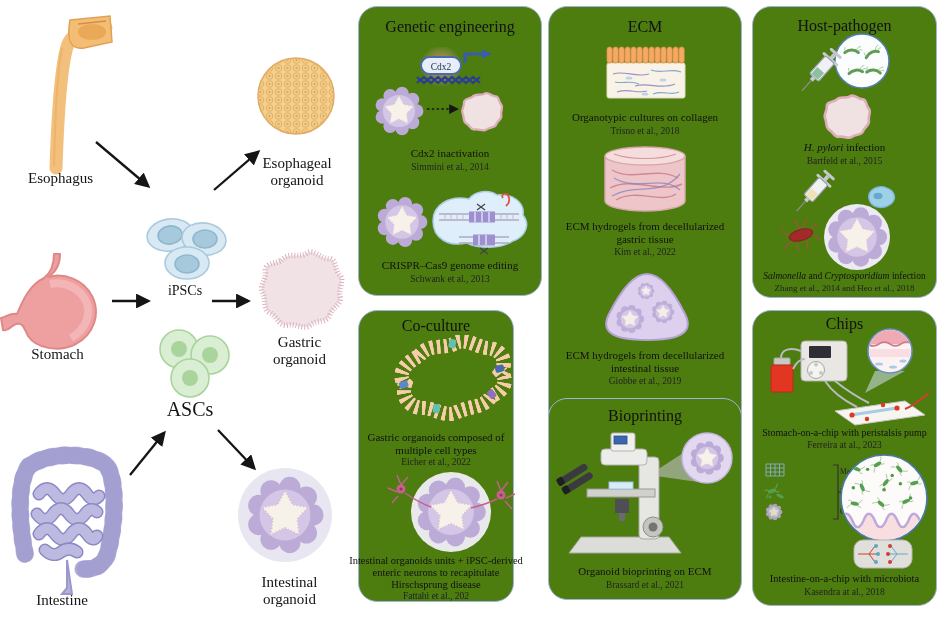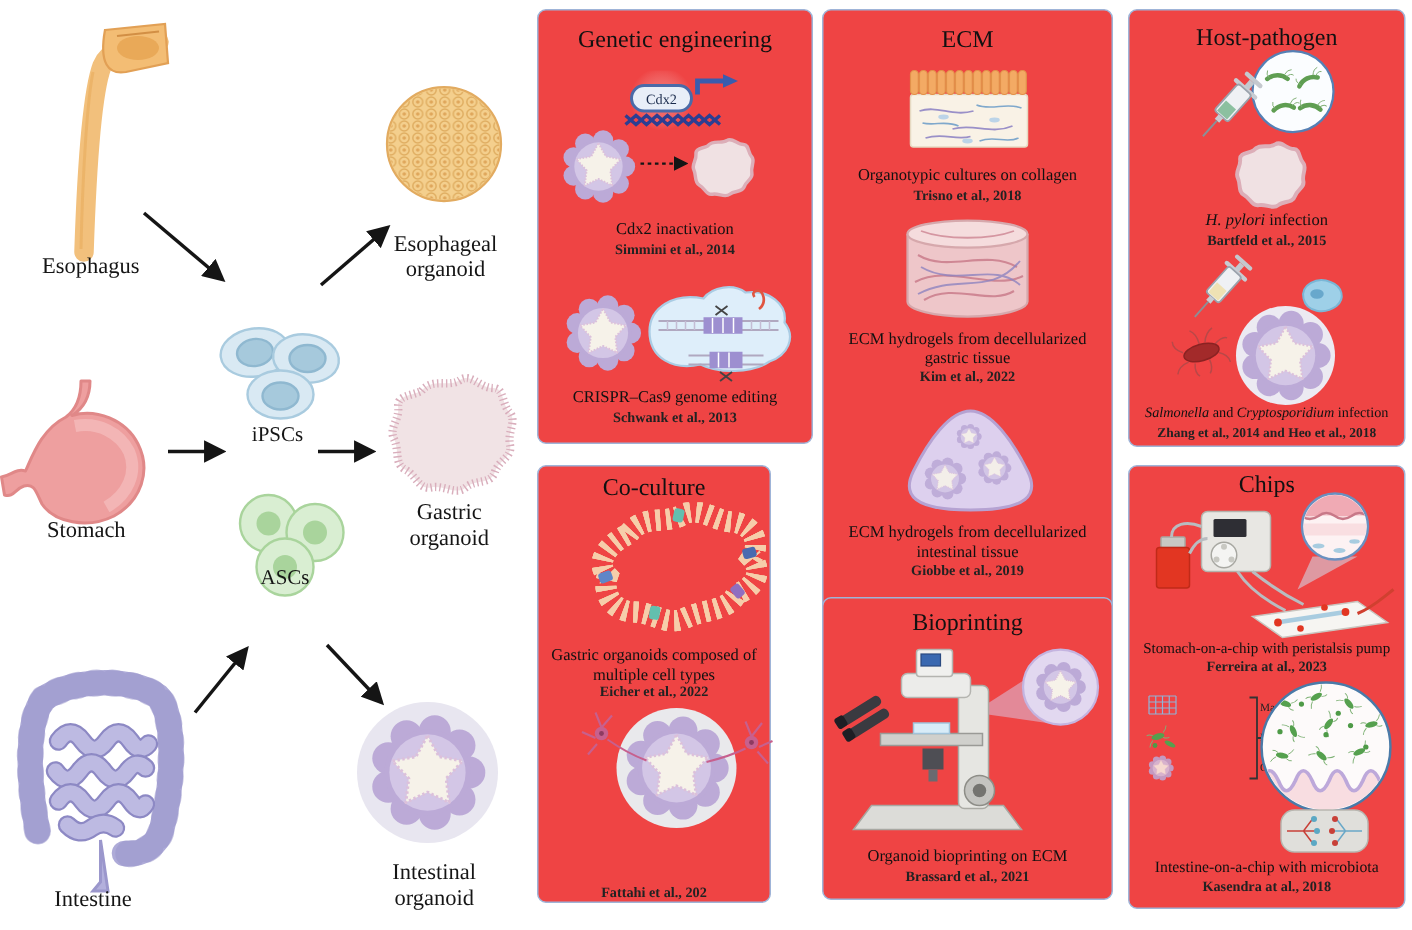--- a/index.html
+++ b/index.html
@@ -1,24 +1,24 @@
 <!DOCTYPE html>
 <html><head>
 <meta charset="utf-8">
 <style>
   html,body{margin:0;padding:0;background:#fff;}
   #fig{position:relative;width:941px;height:620px;background:#ffffff;overflow:hidden;
        font-family:"Liberation Serif", serif;color:#111;}
   .abs{position:absolute;}
-  .panel{position:absolute;background:#ef4444;border:1.5px solid #9fb4d8;border-radius:6px;box-sizing:border-box;}
+  .panel{position:absolute;background:#4d7c0f;border:1.5px solid #9fb4d8;border-radius:19px;box-sizing:border-box;}
   .ptitle{position:absolute;left:0;right:0;text-align:center;font-size:16px;color:#111;}
   .cap{position:absolute;left:50%;transform:translateX(-50%);text-align:center;
        font-size:11px;line-height:1.14;color:#111;width:170px;}
   .cit{position:absolute;left:50%;transform:translateX(-50%);text-align:center;
-       font-size:9.5px;line-height:1.1;color:#222;width:180px;font-weight:bold;}
+       font-size:9.5px;line-height:1.1;color:#222;width:180px;}
   .lbl{position:absolute;text-align:center;font-size:15px;line-height:1.15;color:#151515;}
   .cap i{}
   .legrow{position:absolute;font-size:7.5px;color:#222;padding-left:45px;}
   svg{display:block;}
 </style>
 </head>
 <body>
 
 <div id="fig">
 
@@ -116,21 +116,21 @@
 <svg class="abs" style="left:152px;top:328px" width="82" height="70" viewBox="0 0 82 70">
   <g stroke-width="1.6">
     <circle cx="27" cy="21" r="19" fill="#d9eed2" stroke="#a9d49c"></circle>
         <circle cx="27" cy="21" r="8" fill="#a9d49c"></circle>
     <circle cx="58" cy="27" r="19" fill="#d9eed2" stroke="#a9d49c"></circle>
         <circle cx="58" cy="27" r="8" fill="#a9d49c"></circle>
     <circle cx="38" cy="50" r="19" fill="#d9eed2" stroke="#a9d49c"></circle>
         <circle cx="38" cy="50" r="8" fill="#a9d49c"></circle>
   </g>
 </svg>
-<div class="lbl" style="left:150px;top:378px;width:80px;font-size:14px">ASCs</div>
+<div class="lbl" style="left:150px;top:398px;width:80px;font-size:20px">ASCs</div>
 
 <svg class="abs" style="left:5px;top:432px" width="120" height="165" viewBox="0 0 120 165">
   <path d="M20,122 C13,85 13,48 24,34 C44,20 82,20 100,32 C111,42 112,84 103,120 C100,132 90,138 78,137" fill="none" stroke="#aeabd8" stroke-width="17" stroke-linecap="round"></path>
   <path d="M20,122 C13,85 13,48 24,34 C44,20 82,20 100,32 C111,42 112,84 103,120 C100,132 90,138 78,137" fill="none" stroke="#9b97cc" stroke-width="18" stroke-linecap="round" stroke-dasharray="2.5 10" opacity=".55"></path>
   <g stroke-linecap="round" fill="none">
     <path d="M34,62 q8,-11 16,0 q8,11 16,0 q8,-11 16,0 q6,9 12,2" stroke="#8d89c4" stroke-width="13"></path>
     <path d="M34,62 q8,-11 16,0 q8,11 16,0 q8,-11 16,0 q6,9 12,2" stroke="#bdbae2" stroke-width="10"></path>
     <path d="M32,82 q8,11 16,0 q8,-11 16,0 q8,11 16,0 q6,-8 12,-2" stroke="#8d89c4" stroke-width="13"></path>
     <path d="M32,82 q8,11 16,0 q8,-11 16,0 q8,11 16,0 q6,-8 12,-2" stroke="#bdbae2" stroke-width="10"></path>
     <path d="M34,102 q8,-11 16,0 q8,11 16,0 q8,-11 16,0 q6,9 10,2" stroke="#8d89c4" stroke-width="13"></path>
@@ -267,20 +267,21 @@
           <path d="M121,28 L130,24"></path>
           <path d="M120,31 L127,39"></path>
       <path d="M112,29 C102,34 94,36 86,38"></path>
     </g>
     <circle cx="16" cy="19" r="4.5" fill="#c7608e"></circle>
     <circle cx="116" cy="25" r="4.5" fill="#c7608e"></circle>
     <circle cx="16" cy="19" r="1.6" fill="#8e3a60"></circle>
     <circle cx="116" cy="25" r="1.6" fill="#8e3a60"></circle>
   </svg>
 
+  <div class="cap" style="top:244px;width:174px;font-size:10.5px">Intestinal organoids units + iPSC-derived enteric neurons to recapitulate Hirschsprung disease</div>
   <div class="cit" style="top:280px">Fattahi et al., 202</div>
 </div>
 
 <div class="panel" style="left:548px;top:6px;width:194px;height:468px">
   <div class="ptitle" style="top:11px">ECM</div>
 
   <svg class="abs" style="left:56px;top:36px" width="82" height="60" viewBox="0 0 82 58">
     <rect x="2" y="19" width="78" height="35" rx="2" fill="#f9f2e6" stroke="#e6d9c2"></rect>
     <g stroke="#9a90c8" stroke-width="1.2" fill="none">
       <path d="M8,30 C20,26 30,34 44,30"></path>

